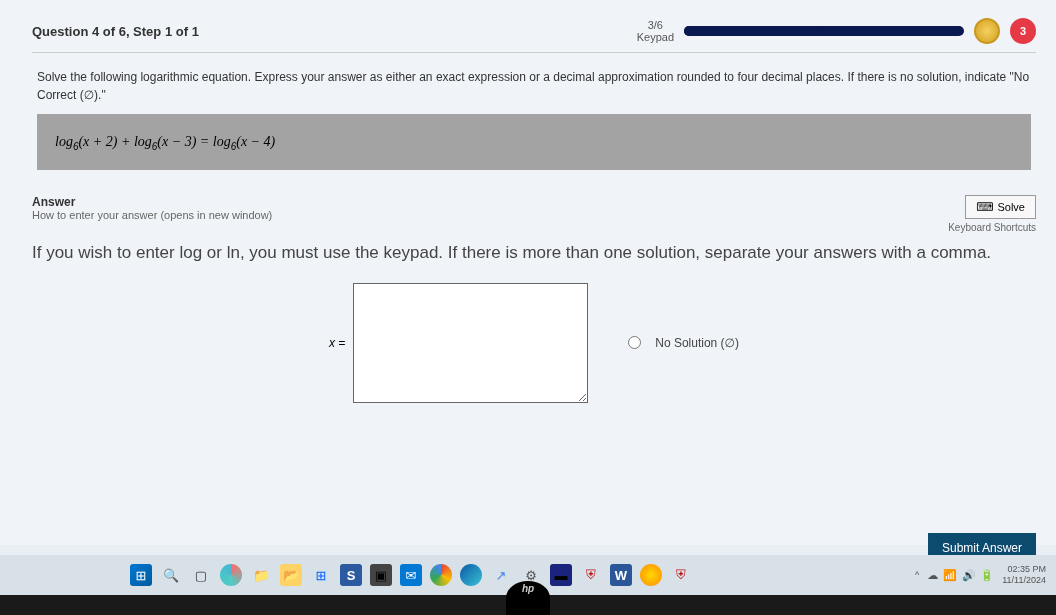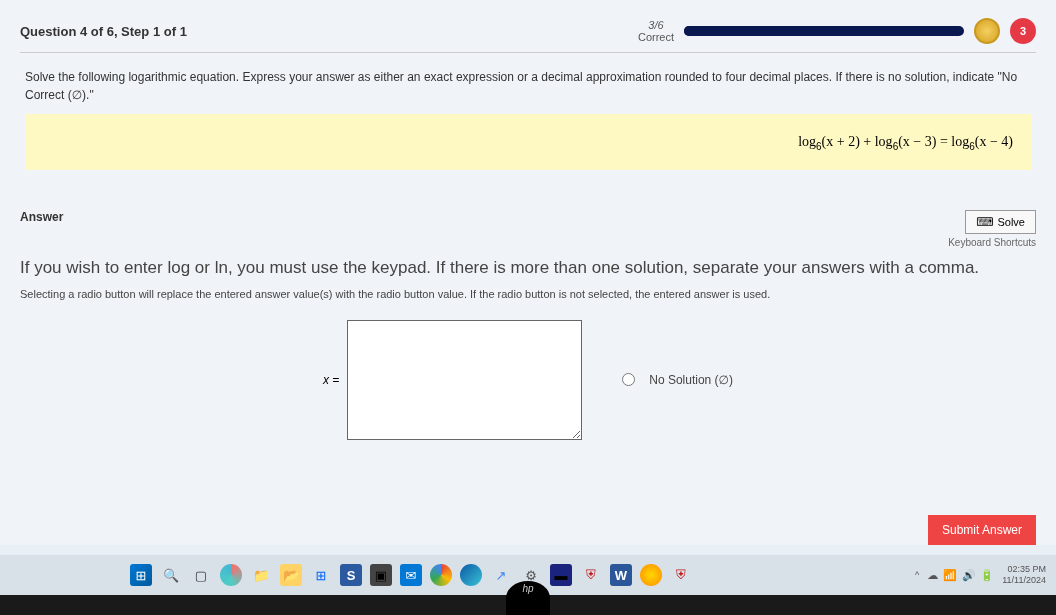--- a/index.html
+++ b/index.html
@@ -1,79 +1,79 @@
 <!DOCTYPE html>
 <html><head>
   <meta charset="utf-8">
   <style>
     * { margin: 0; padding: 0; box-sizing: border-box; font-family: Arial, sans-serif; }
     body { background: #e8eff5; width: 1056px; height: 615px; overflow: hidden; position: relative; }
     
-    .main-content { background: #f0f4f8; padding: 10px 20px 0 20px; height: 545px; }
+    .main-content { background: #f0f4f8; padding: 10px 20px 0 32px; height: 545px; }
     
     .header-bar { display: flex; align-items: center; padding: 8px 0; border-bottom: 1px solid #ccc; }
     .question-label { font-size: 13px; font-weight: bold; color: #333; flex: 0 0 auto; }
     .progress-section { display: flex; align-items: center; margin-left: auto; gap: 10px; }
     .progress-text { font-size: 11px; color: #555; text-align: center; }
-    .progress-text .count { display: block; font-style: italic; }
+    .progress-text .count { display: block; }
     .progress-bar { width: 280px; height: 10px; background: #0a1850; border-radius: 5px; }
     .progress-fill { width: 50%; height: 100%; background: #0a1850; border-radius: 5px; }
     .coin-icon { width: 26px; height: 26px; background: radial-gradient(circle, #f5d060, #d4a020); border-radius: 50%; border: 2px solid #c89820; }
     .heart-icon { width: 26px; height: 26px; background: #e63946; border-radius: 50%; display: flex; align-items: center; justify-content: center; color: white; font-size: 11px; font-weight: bold; }
     
     .problem-section { padding: 15px 5px; }
     .problem-text { font-size: 12px; color: #333; line-height: 1.5; }
     
-    .equation-box { background: #fef9c3; padding: 18px; margin: 10px 0; text-align: right; }
+    .equation-box { background: #a3a3a3; padding: 18px; margin: 10px 0; text-align: left; font-style: italic; }
     .equation { font-size: 14px; font-family: 'Times New Roman', serif; }
     .equation sub { font-size: 10px; }
     
-    .answer-section { margin-top: 15px; }
+    .answer-section { }
     .answer-header { display: flex; justify-content: space-between; align-items: flex-start; }
     .answer-label-group { flex: 1; }
     .answer-label { font-size: 12px; font-weight: bold; color: #333; }
     .answer-sublabel { font-size: 11px; color: #666; }
     .keypad-group { text-align: right; }
     .keypad-btn { border: 1px solid #999; background: #f8f8f8; padding: 4px 10px; font-size: 11px; cursor: pointer; display: inline-flex; align-items: center; gap: 4px; }
     .keypad-btn::before { content: "⌨"; font-size: 12px; }
     .shortcuts-label { font-size: 10px; color: #666; margin-top: 3px; display: block; }
     
     .hint-text { font-size: 17px; color: #444; margin: 10px 0; }
     .hint-text2 { font-size: 11px; color: #444; margin: 10px 0; }
     
     .input-area { display: flex; align-items: center; justify-content: center; gap: 40px; margin: 20px 0; }
     .input-group { display: flex; align-items: center; gap: 8px; }
     .input-label { font-size: 12px; font-style: italic; }
     .answer-input { width: 235px; height: 120px; border: 1px solid #666; background: white; padding: 5px; font-size: 13px; }
     .no-solution-group { display: flex; align-items: center; gap: 14px; }
     .no-solution-radio { width: 13px; height: 13px; }
     .no-solution-label { font-size: 12px; color: #444; }
     
-    .submit-btn { position: absolute; right: 20px; bottom: 70px; background: #ef4444; color: white; border: none; padding: 8px 14px; font-size: 12px; cursor: pointer; }
+    .submit-btn { position: absolute; right: 20px; bottom: 52px; background: #0c4a6e; color: white; border: none; padding: 8px 14px; font-size: 12px; cursor: pointer; }
     
     .taskbar { position: absolute; bottom: 20px; left: 0; right: 0; height: 40px; background: #d8e0e8; display: flex; align-items: center; padding: 0 10px; }
     .taskbar-center { display: flex; gap: 8px; margin-left: 120px; align-items: center; }
     .tb-icon { width: 22px; height: 22px; border-radius: 3px; display: flex; align-items: center; justify-content: center; font-size: 13px; }
     .taskbar-right { margin-left: auto; display: flex; align-items: center; gap: 8px; font-size: 9px; color: #555; }
     .tray-icons { display: flex; gap: 5px; font-size: 11px; }
     .time-block { text-align: right; line-height: 1.2; }
     
     .laptop-bottom { position: absolute; bottom: 0; left: 0; right: 0; height: 20px; background: #1a1a1a; }
-    .hp-logo { position: absolute; bottom: 0; left: 50%; transform: translateX(-50%); background: #000; color: #ccc; width: 44px; height: 34px; border-radius: 50% 50% 0 0; display: flex; align-items: flex-start; justify-content: center; font-size: 10px; font-style: italic; padding-top: 2px; }
+    .hp-logo { position: absolute; bottom: 0; left: 50%; transform: translateX(-50%); background: #000; color: #ccc; width: 44px; height: 34px; border-radius: 50% 50% 0 0; display: flex; align-items: flex-start; justify-content: center; font-size: 10px; font-style: italic; padding-top: 2px; font-weight: bold; }
   </style>
 </head>
 <body>
 
 <div class="main-content">
   <div class="header-bar">
     <div class="question-label">Question 4 of 6, Step 1 of 1</div>
     <div class="progress-section">
       <div class="progress-text">
         <span class="count">3/6</span>
-        <span>Correct</span>
+        <span>Keypad</span>
       </div>
       <div class="progress-bar">
         <div class="progress-fill"></div>
       </div>
       <div class="coin-icon"></div>
       <div class="heart-icon">
         <span>3</span>
       </div>
     </div>
   </div>
@@ -82,31 +82,31 @@
     <div class="problem-text">Solve the following logarithmic equation. Express your answer as either an exact expression or a decimal approximation rounded to four decimal places. If there is no solution, indicate "No Correct (∅)."</div>
     <div class="equation-box">
       <span class="equation">log<sub>6</sub>(x + 2) + log<sub>6</sub>(x − 3) = log<sub>6</sub>(x − 4)</span>
     </div>
   </div>
 
   <div class="answer-section">
     <div class="answer-header">
       <div class="answer-label-group">
         <div class="answer-label">Answer</div>
+        <div class="answer-sublabel">How to enter your answer (opens in new window)</div>
       </div>
       <div class="keypad-group">
         <button class="keypad-btn">
           <span>Solve</span>
         </button>
         <span class="shortcuts-label">Keyboard Shortcuts</span>
       </div>
     </div>
 
     <div class="hint-text">If you wish to enter log or ln, you must use the keypad. If there is more than one solution, separate your answers with a comma.</div>
-    <div class="hint-text2">Selecting a radio button will replace the entered answer value(s) with the radio button value. If the radio button is not selected, the entered answer is used.</div>
 
     <div class="input-area">
       <div class="input-group">
         <span class="input-label">x =</span>
         <textarea class="answer-input" style=""></textarea>
       </div>
       <div class="no-solution-group">
         <input type="radio" class="no-solution-radio" style="">
         <span class="no-solution-label">No Solution (∅)</span>
       </div>

